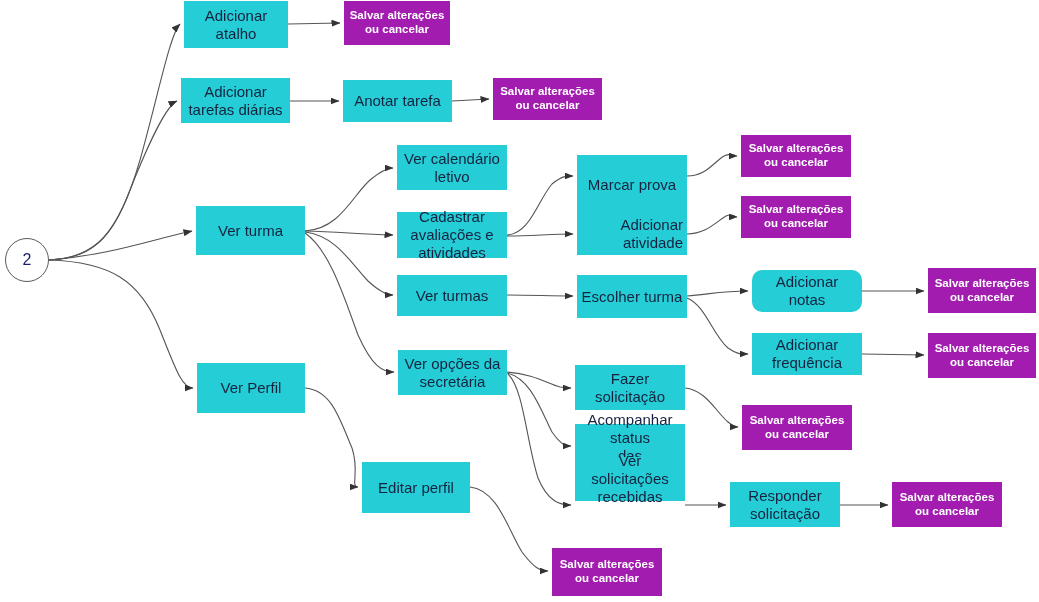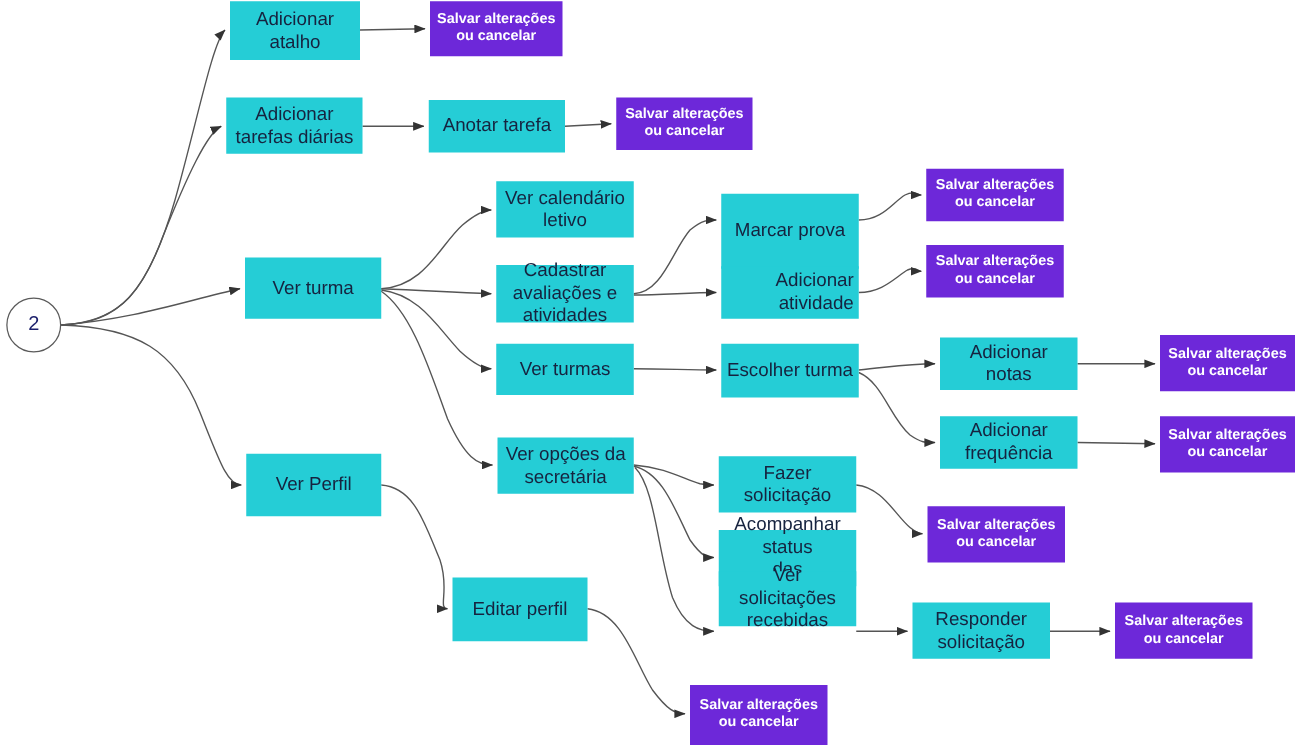--- a/index.html
+++ b/index.html
@@ -36,21 +36,21 @@
     line-height: 1.18;
     padding: 2px 4px;
     white-space: pre-line;
   }
   .node.teal {
     background: #25CDD6;
     color: #16233f;
     font-size: 15px;
   }
   .node.black {
-    background: #6d28d9;
+    background: #a21caf;
     color: #ffffff;
     font-size: 11.5px;
     font-weight: bold;
   }
   .node.start {
     background: #ffffff;
     border: 1.2px solid #5a5a5a;
     border-radius: 50%;
     color: #1b1f6b;
     font-size: 16px;
@@ -114,21 +114,21 @@
 avaliações e
 atividades</div>
       <div class="node teal" style="left: 397px; top: 275px; width: 110px; height: 41px;">Ver turmas</div>
       <div class="node teal" style="left: 577px; top: 155px; width: 110px; height: 60px;">Marcar prova</div>
       <div class="node black" style="left: 741px; top: 135px; width: 110px; height: 42px;">Salvar alterações
 ou cancelar</div>
       <div class="node teal" style="left: 577px; top: 213px; width: 110px; height: 42px; text-align: right;">Adicionar atividade</div>
       <div class="node black" style="left: 741px; top: 196px; width: 110px; height: 42px;">Salvar alterações
 ou cancelar</div>
       <div class="node teal" style="left: 577px; top: 275px; width: 110px; height: 43px;">Escolher turma</div>
-      <div class="node teal" style="left: 752px; top: 270px; width: 110px; height: 42px;">Adicionar notas</div>
+      <div class="node teal" style="left: 752px; top: 270px; width: 110px; height: 42px; border-radius: 10px;">Adicionar notas</div>
       <div class="node black" style="left: 928px; top: 268px; width: 108px; height: 45px;">Salvar alterações
 ou cancelar</div>
       <div class="node teal" style="left: 752px; top: 333px; width: 110px; height: 42px;">Adicionar frequência</div>
       <div class="node black" style="left: 928px; top: 333px; width: 108px; height: 45px;">Salvar alterações
 ou cancelar</div>
       <div class="node teal" style="left: 398px; top: 350px; width: 109px; height: 45px;">Ver opções da
 secretária</div>
       <div class="node teal" style="left: 197px; top: 363px; width: 108px; height: 50px;">Ver Perfil</div>
       <div class="node teal" style="left: 575px; top: 365px; width: 110px; height: 45px;">Fazer solicitação</div>
       <div class="node black" style="left: 742px; top: 405px; width: 110px; height: 45px;">Salvar alterações

